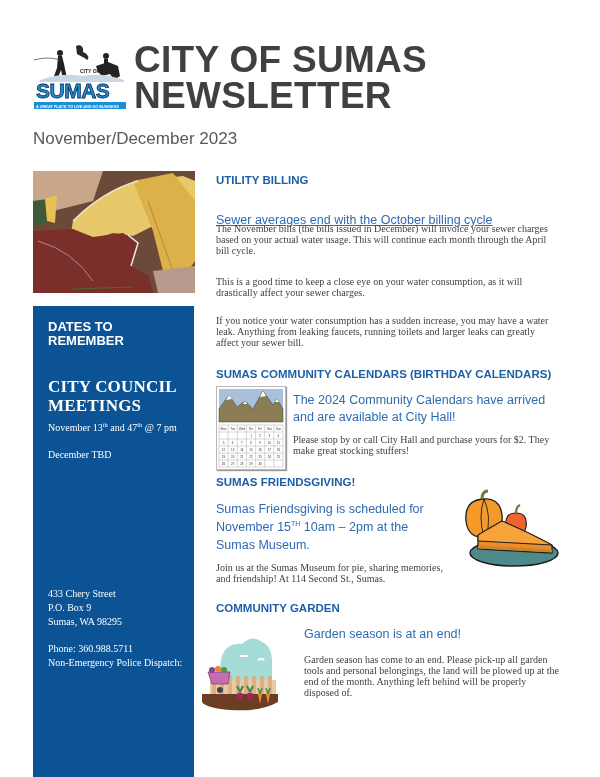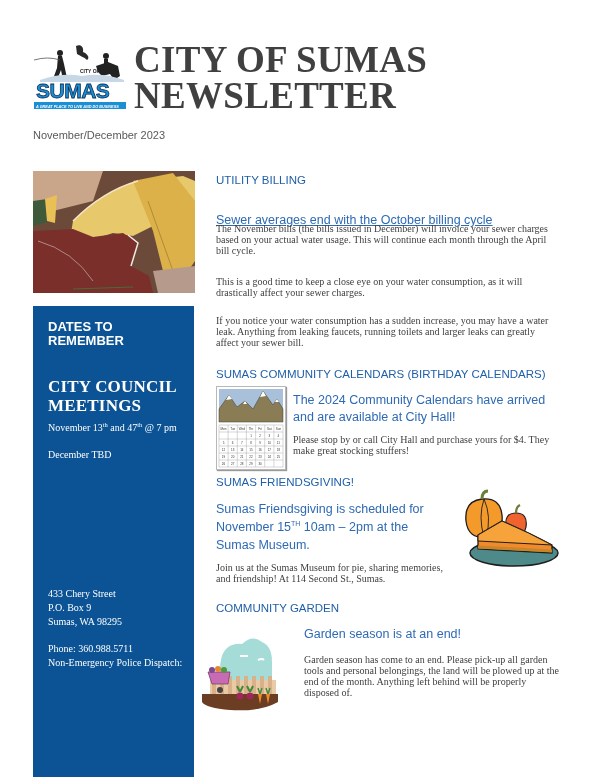--- a/index.html
+++ b/index.html
@@ -1,33 +1,33 @@
 <!DOCTYPE html>
 <html><head>
 <meta charset="utf-8">
 <style>
   html, body { margin: 0; padding: 0; background: #ffffff; }
   body { width: 600px; height: 777px; position: relative; overflow: hidden; font-family: "Liberation Sans", sans-serif; color: #404040; }
 
   .logo { position: absolute; left: 32px; top: 42px; width: 96px; height: 70px; }
-  .masthead { position: absolute; left: 134px; top: 42px; font-family: Liberation Serif, serif; font-weight: bold; font-size: 37px; line-height: 36px; color: #404040; letter-spacing: 0.3px; }
+  .masthead { position: absolute; left: 134px; top: 42px; font-family: Liberation Sans, sans-serif; font-weight: bold; font-size: 37px; line-height: 36px; color: #404040; letter-spacing: 0.3px; }
   .masthead div { white-space: nowrap; }
-  .issue-date { position: absolute; left: 33px; top: 129px; font-size: 11px; color: #595959; }
+  .issue-date { position: absolute; left: 33px; top: 129px; font-size: 17px; color: #595959; }
 
   .leaf-photo { position: absolute; left: 33px; top: 171px; width: 162px; height: 122px; overflow: hidden; }
 
   .sidebar { position: absolute; left: 33px; top: 306px; width: 161px; height: 508px; background: #0b5394; color: #ffffff; box-sizing: border-box; padding: 14px 15px 0 15px; border-bottom: 1px solid #9fc3e7; }
   .sb-title { font-family: "Liberation Sans", sans-serif; font-weight: bold; font-size: 13px; line-height: 14px; margin: 0 0 29px 0; }
   .sb-head { font-family: "Liberation Serif", serif; font-weight: bold; font-size: 17px; line-height: 19px; margin: 0 0 6px 0; letter-spacing: 0.2px; }
   .sb-text { font-family: "Liberation Serif", serif; font-size: 10px; line-height: 14px; margin: 0; }
   .sb-text sup { font-size: 6.5px; vertical-align: super; line-height: 0; }
   .sb-gap { height: 13px; }
   .sb-cityhall { position: absolute; left: 15px; top: 281px; width: 140px; }
   .sb-cityhall .sb-head { margin-bottom: 8px; }
-  .h-section { position: absolute; font-family: "Liberation Sans", sans-serif; font-weight: normal; font-size: 11.5px; color: #1f5fa8; white-space: nowrap; }
+  .h-section { position: absolute; font-family: "Liberation Sans", sans-serif; font-weight: bold; font-size: 11.5px; color: #1f5fa8; white-space: nowrap; }
   .h-sub { position: absolute; font-family: "Liberation Sans", sans-serif; font-size: 12.5px; color: #2e6ab4; line-height: 17px; }
   .body-text { position: absolute; font-family: "Liberation Serif", serif; font-size: 10px; line-height: 11px; color: #404040; }
   .body-text sup, .h-sub sup { font-size: 7px; vertical-align: super; line-height: 0; }
 
   .cal-img { position: absolute; left: 216px; top: 386px; width: 68px; height: 82px; background: #fff; border: 1px solid #b8b8b8; box-shadow: 1px 1px 1px #999; }
   .pie-img { position: absolute; left: 460px; top: 489px; width: 100px; height: 80px; }
   .garden-img { position: absolute; left: 200px; top: 632px; width: 80px; height: 82px; }
 </style>
 </head>
 <body>
@@ -160,21 +160,21 @@
         <text x="61.4" y="71">25</text>
       <text x="6.5" y="78">26</text>
         <text x="15.7" y="78">27</text>
         <text x="24.8" y="78">28</text>
         <text x="34" y="78">29</text>
         <text x="43.1" y="78">30</text>
     </g>
   </svg>
 </div>
 <div class="h-sub" style="left:293px; top:392px; width:268px;">The 2024 Community Calendars have arrived and are available at City Hall!</div>
-<div class="body-text" style="left:293px; top:434px; width:268px;">Please stop by or call City Hall and purchase yours for $4. They make great stocking stuffers!</div>
+<div class="body-text" style="left:293px; top:434px; width:268px;">Please stop by or call City Hall and purchase yours for $2. They make great stocking stuffers!</div>
 
 <div class="h-section" style="left:216px; top:476px;text-align:center;">SUMAS FRIENDSGIVING!</div>
 <div class="h-sub" style="left:216px; top:500px; width:232px; line-height:18px;">
   <span>Sumas Friendsgiving is scheduled for November 15</span><sup>TH</sup><span> 10am – 2pm at the Sumas Museum.</span>
 </div>
 <div class="body-text" style="left:216px; top:562px; width:240px;">Join us at the Sumas Museum for pie, sharing memories, and friendship! At 114 Second St., Sumas.</div>
 <div class="pie-img">
   <svg width="100" height="80" viewBox="0 0 100 80">
     <ellipse cx="54" cy="64" rx="44" ry="13" fill="#4f8a8b" stroke="#1e1e1e" stroke-width="1.5"></ellipse>
     <path d="M6 32 Q4 12 22 10 Q40 8 42 26 Q44 44 26 48 Q8 50 6 32 Z" fill="#f39a2b" stroke="#1e1e1e" stroke-width="1.3"></path>

